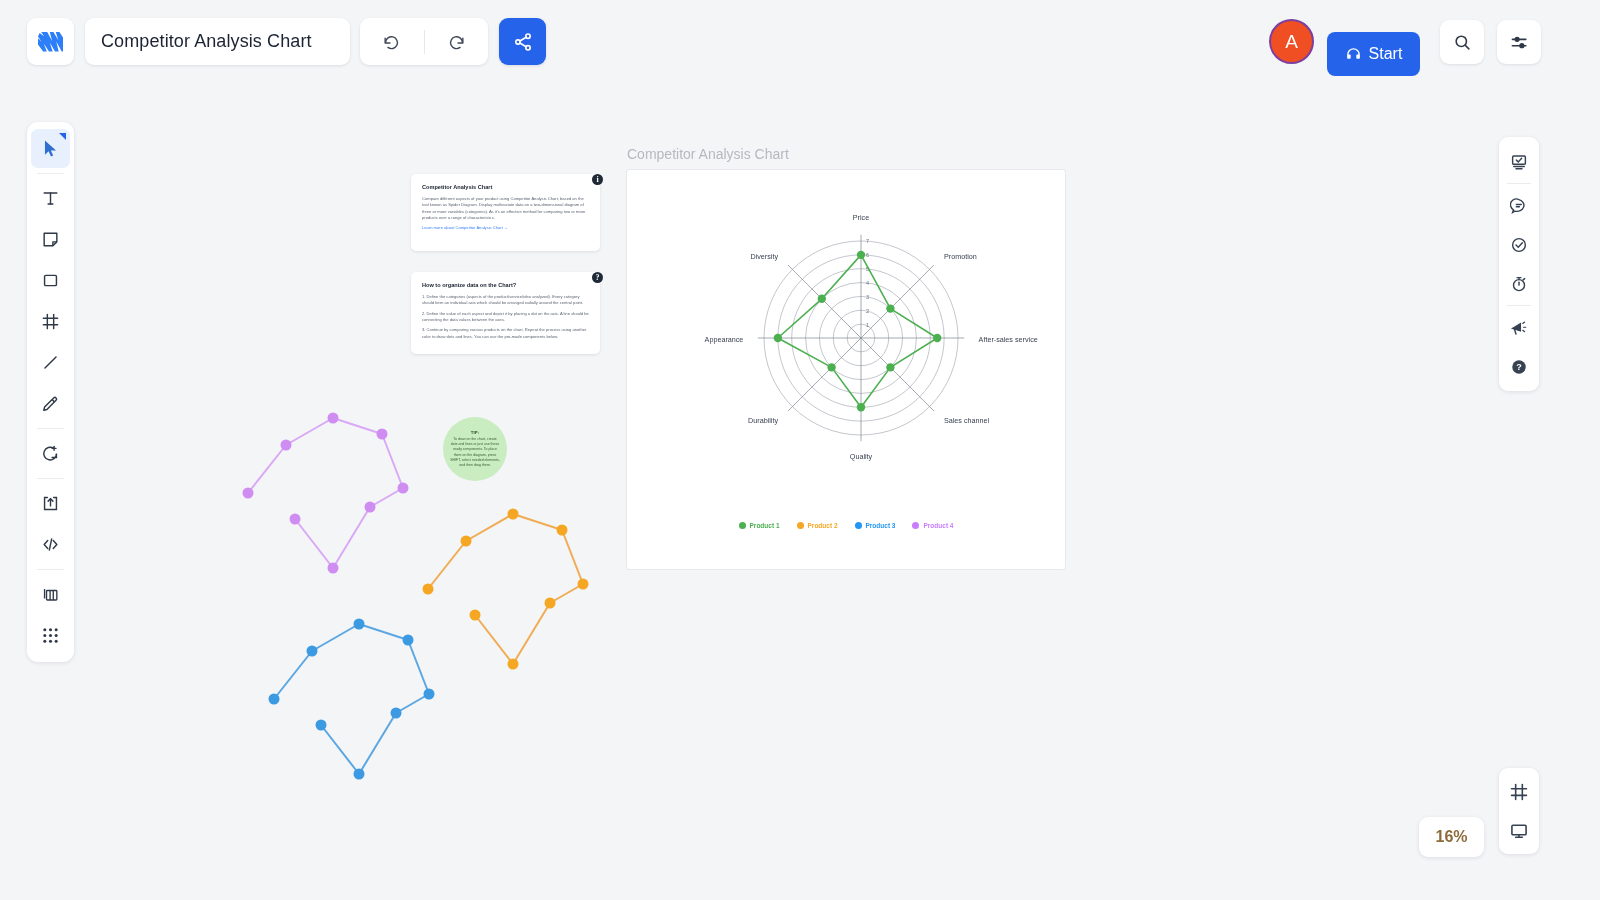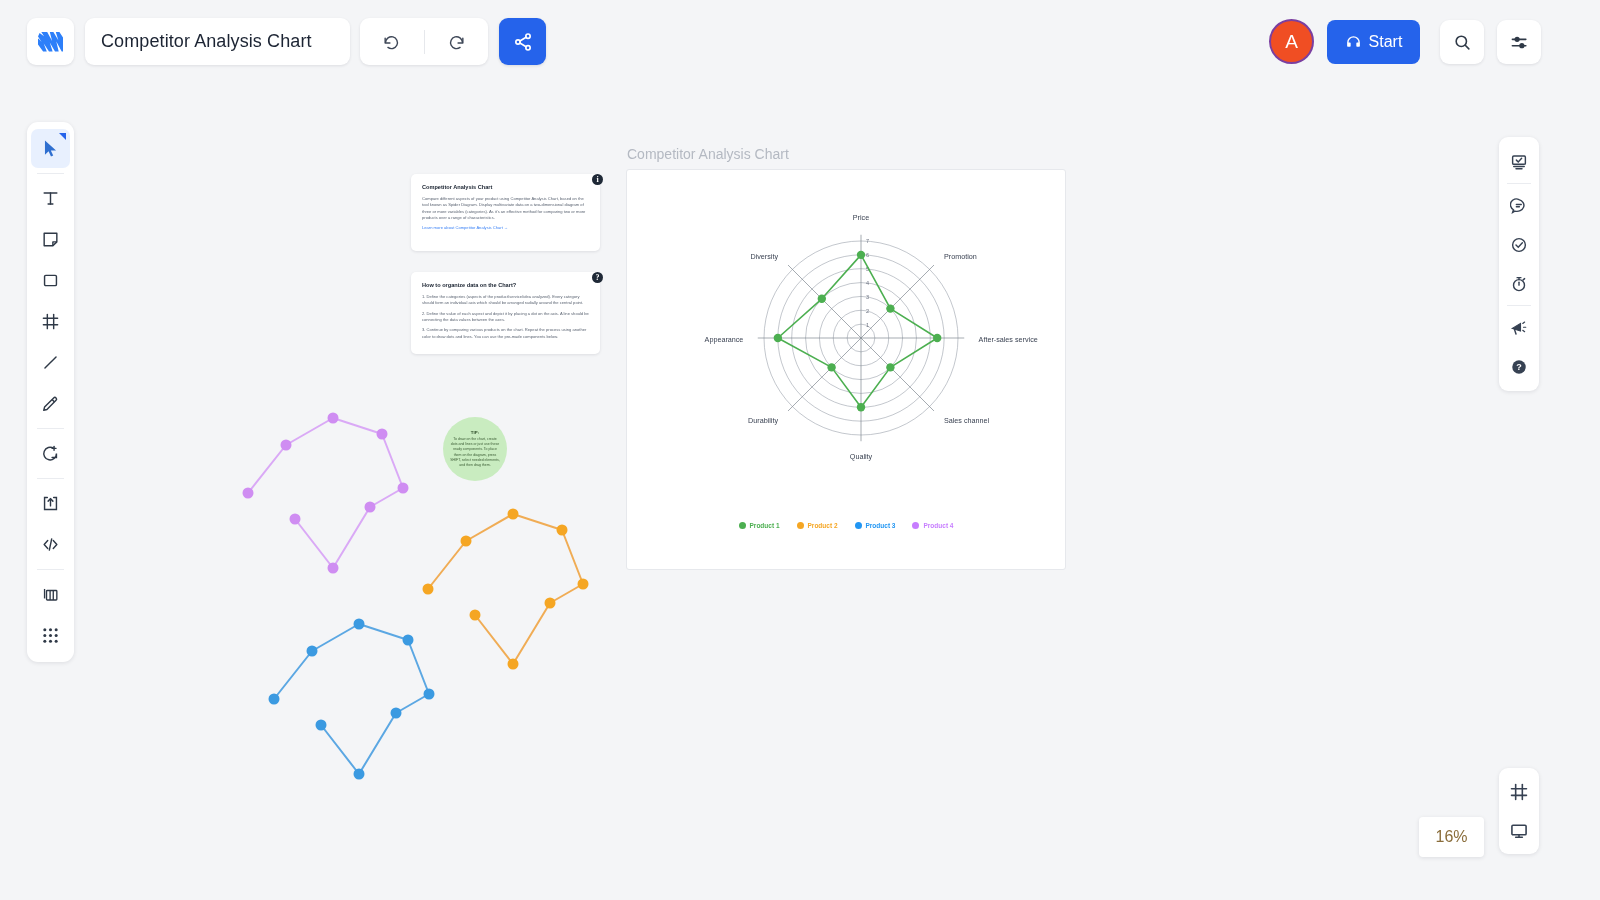--- a/index.html
+++ b/index.html
@@ -41,21 +41,21 @@
     align-items: center; justify-content: center;
     box-shadow: 0 1px 3px rgba(16,24,40,.12);
   }
   .avatar {
     position: absolute; left: 1269px; top: 19px; width: 45px; height: 45px;
     border-radius: 50%; background: #f04e23; border: 2px solid #7b3fa0;
     display: flex; align-items: center; justify-content: center;
     color: #fff; font-size: 19px; font-weight: 400;
   }
   .start-btn {
-    position: absolute; left: 1327px; top: 20px; width: 93px; height: 44px;
+    position: absolute; left: 1327px; top: 32px; width: 93px; height: 44px;
     background: #2563eb; border-radius: 8px; display: flex;
     align-items: center; justify-content: center; gap: 7px;
     color: #fff; font-size: 16px;
   }
   .icon-btn-sq {
     position: absolute; top: 20px; width: 44px; height: 44px;
     background: #fff; border-radius: 9px; display: flex;
     align-items: center; justify-content: center;
     box-shadow: 0 1px 3px rgba(16,24,40,.10);
   }
@@ -86,24 +86,24 @@
     background: #fff; border-radius: 9px; padding: 5px 0;
     box-shadow: 0 1px 4px rgba(16,24,40,.10);
     display: flex; flex-direction: column; align-items: center;
   }
   .rtool { width: 34px; height: 39px; display: flex; align-items: center; justify-content: center; }
   .rr-div { width: 24px; height: 1px; background: #eaecf0; margin: 2px 0; }
 
   
   .zoom-pill {
     position: absolute; left: 1419px; top: 817px; width: 65px; height: 40px;
-    background: #fff; border-radius: 4px; display: flex;
+    background: #fff; border-radius: 9px; display: flex;
     align-items: center; justify-content: center;
     box-shadow: 0 1px 4px rgba(16,24,40,.10);
-    color: #8a6d3b; font-size: 16px; font-weight: normal;
+    color: #8a6d3b; font-size: 16px; font-weight: bold;
   }
   .br-rail {
     position: absolute; left: 1499px; top: 768px; width: 40px;
     background: #fff; border-radius: 9px; padding: 4px 0;
     box-shadow: 0 1px 4px rgba(16,24,40,.10);
     display: flex; flex-direction: column; align-items: center;
   }
 
   
   .info-card {

